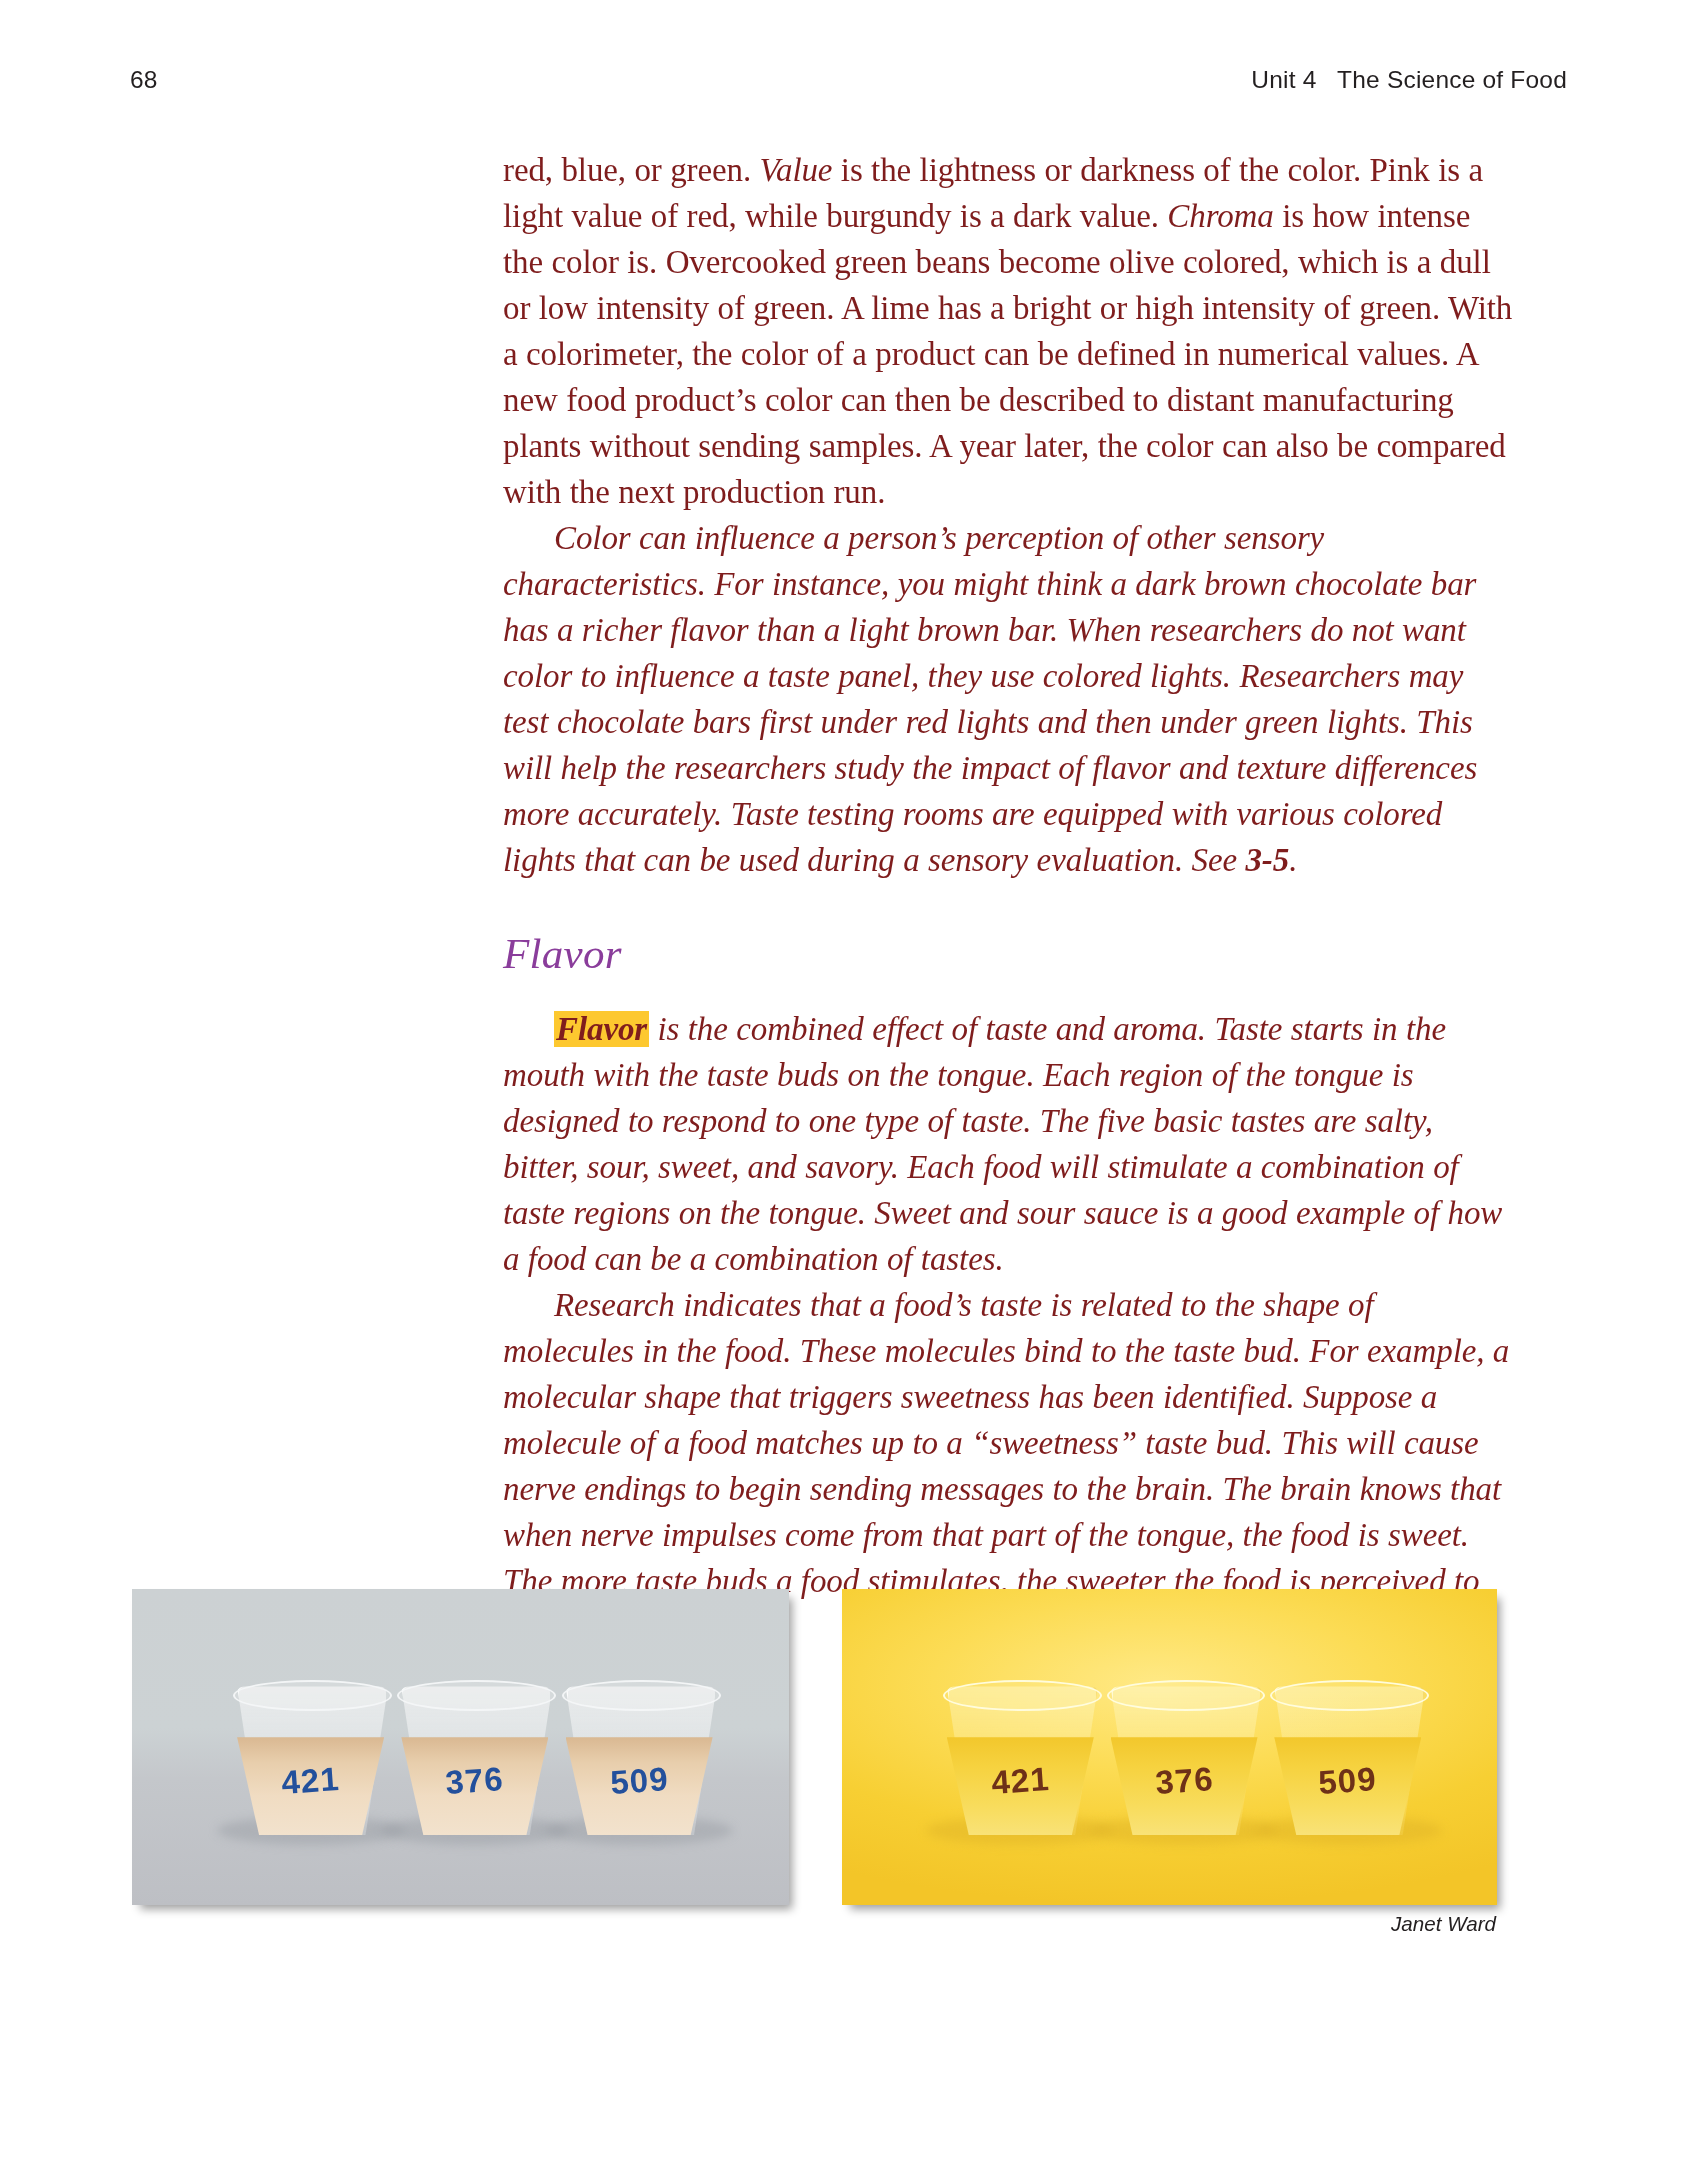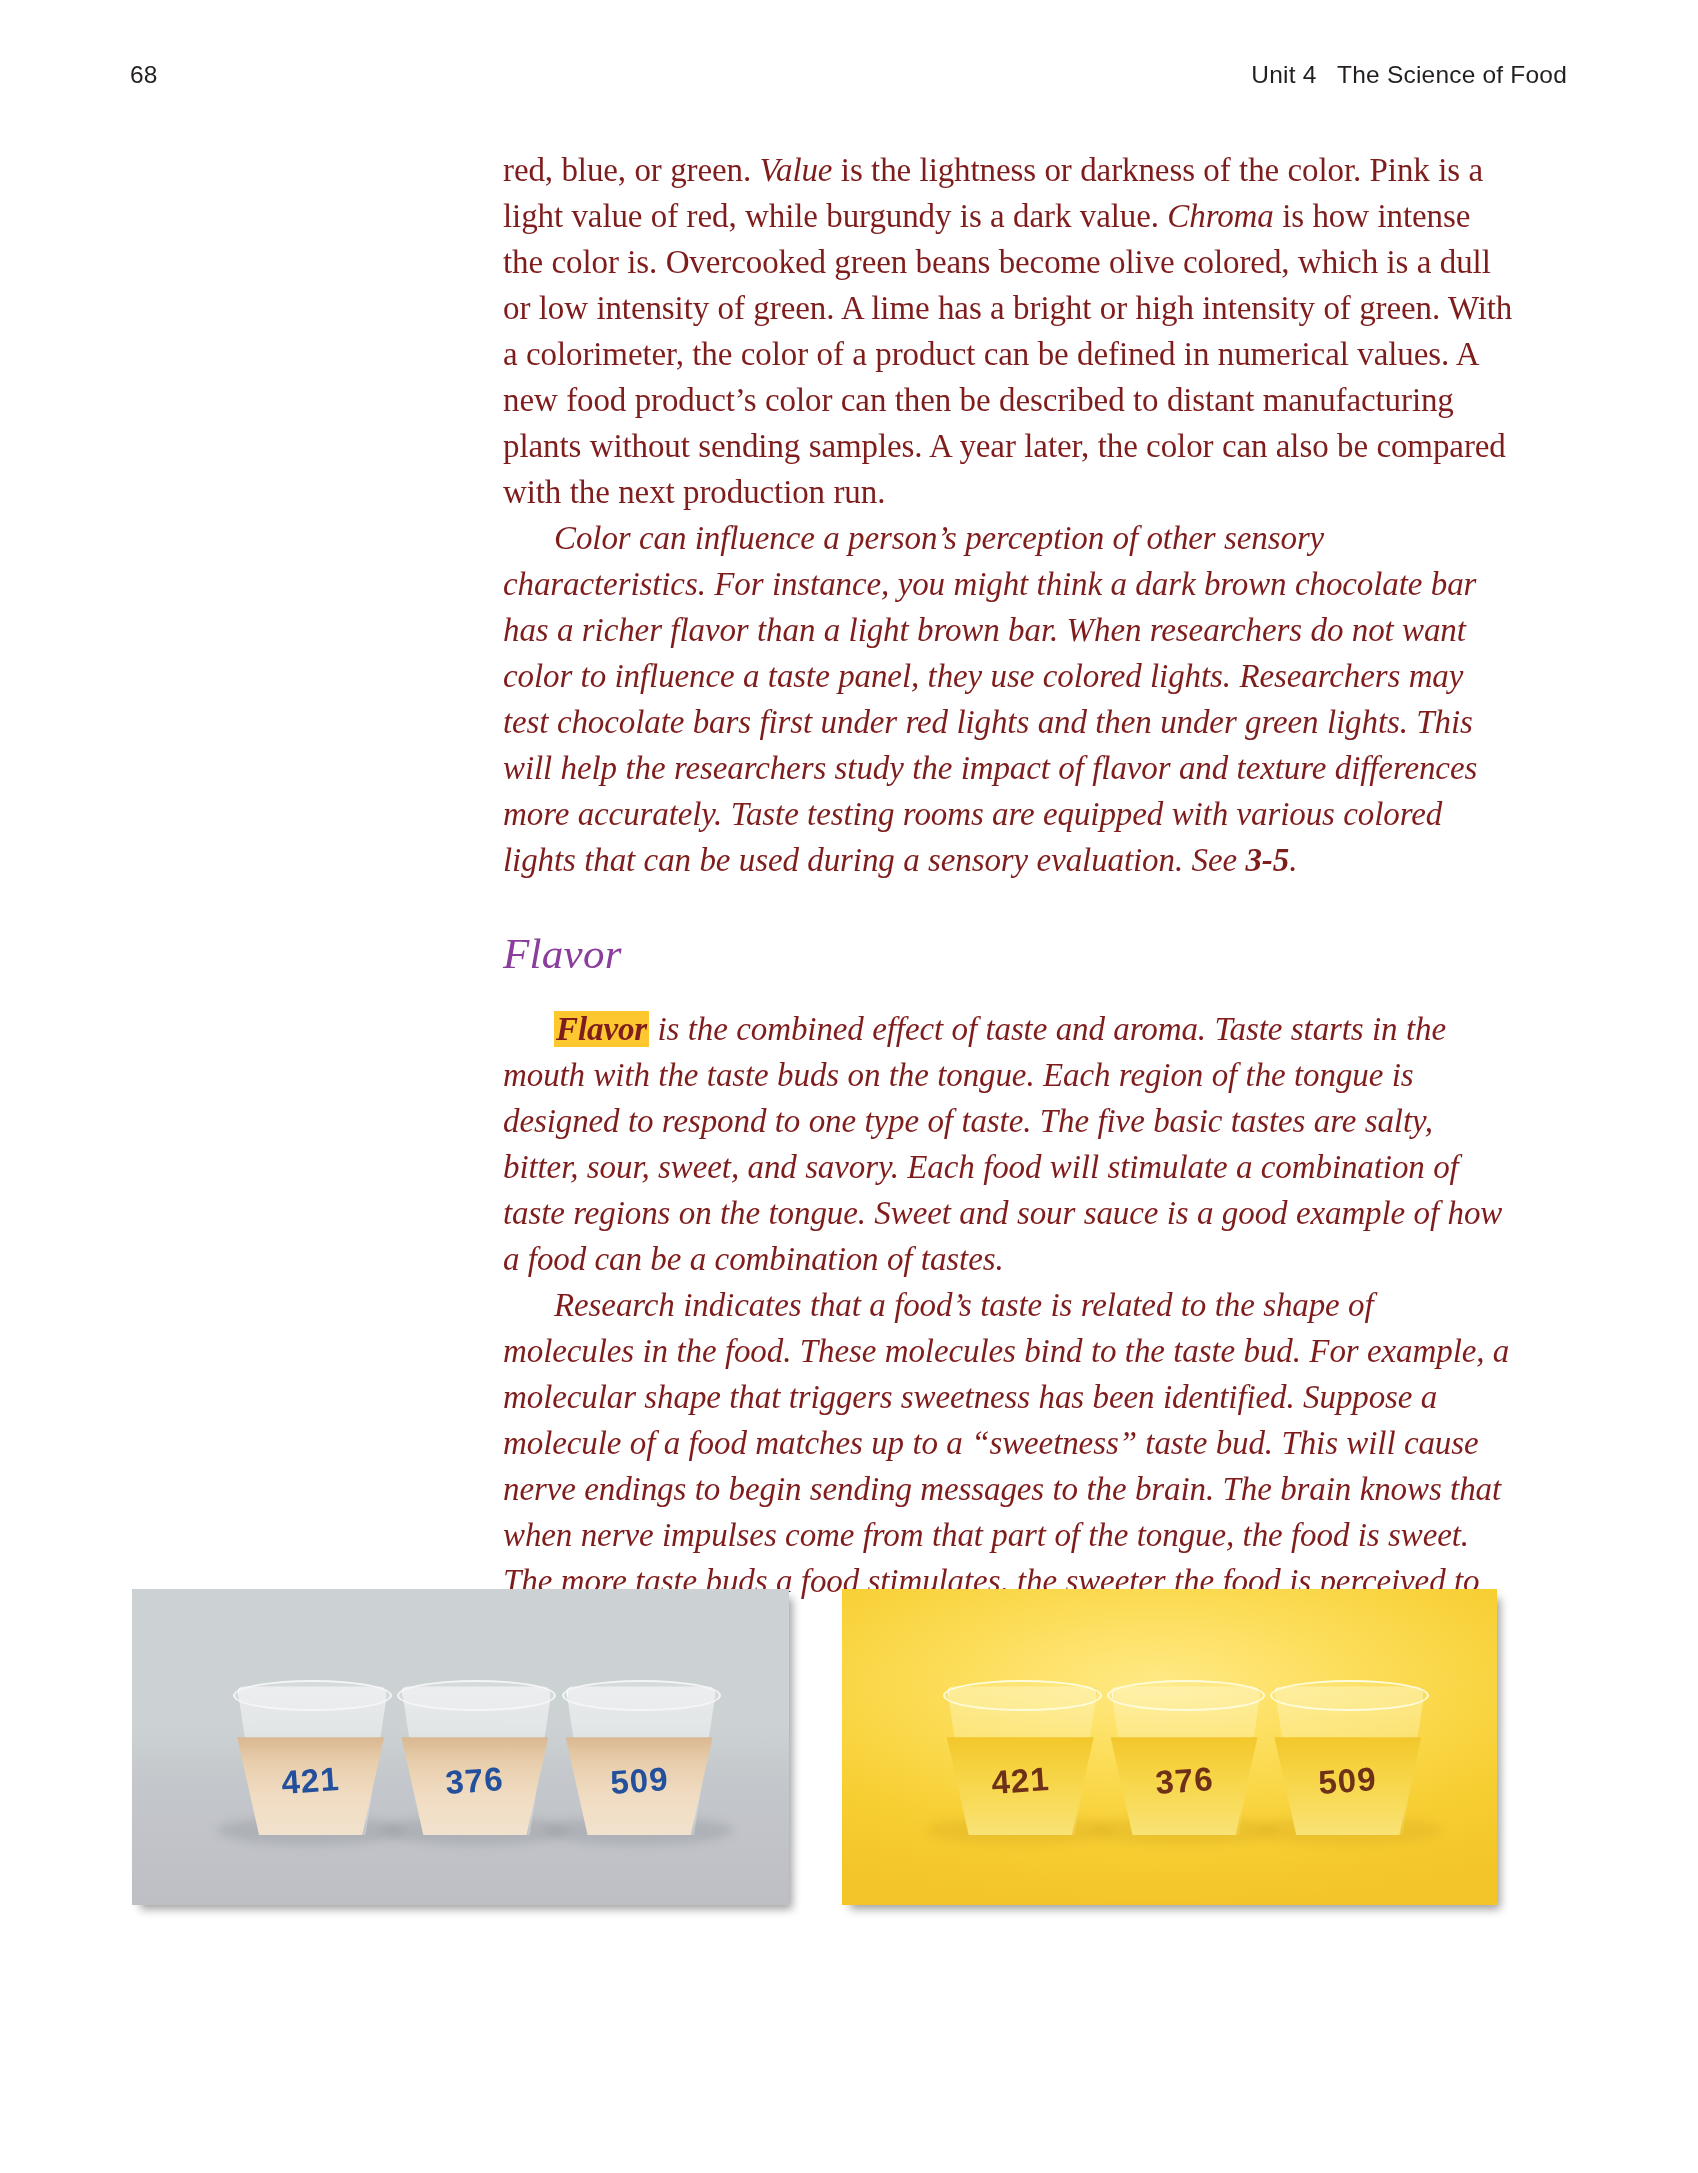--- a/index.html
+++ b/index.html
@@ -17,21 +17,21 @@
   }
 
   
   #running-head {
     position: absolute;
     left: 130px;
     top: 61px;
     width: 1437px;
     height: 33px;
     display: flex;
-    align-items: flex-start;
+    align-items: flex-end;
     justify-content: space-between;
     font-family: "Liberation Sans", sans-serif;
     font-size: 24.5px;
     color: #231f20;
     letter-spacing: 0.2px;
   }
   #running-head .folio { font-weight: 400; }
   #running-head .runhead-right { white-space: pre; }
 
   
@@ -283,15 +283,16 @@
     </div>
     <div class="cup cup-3">
       <div class="shadow"></div>
       <div class="bowl"></div>
       <div class="fill"></div>
       <div class="rim"></div>
       <div class="num">509</div>
     </div>
   </div>
 
+  <div id="photo-credit">Janet Ward</div>
 
 </div>
 
 
 </body></html>

